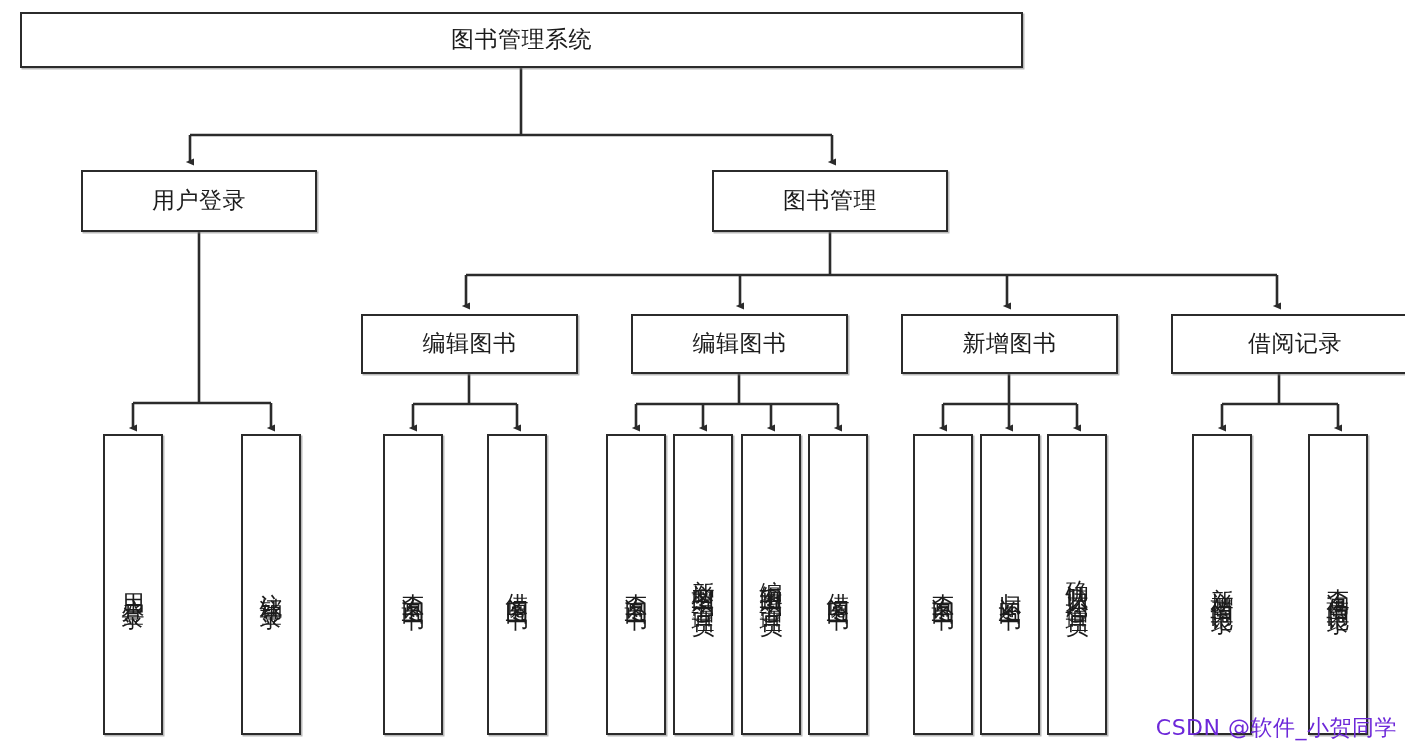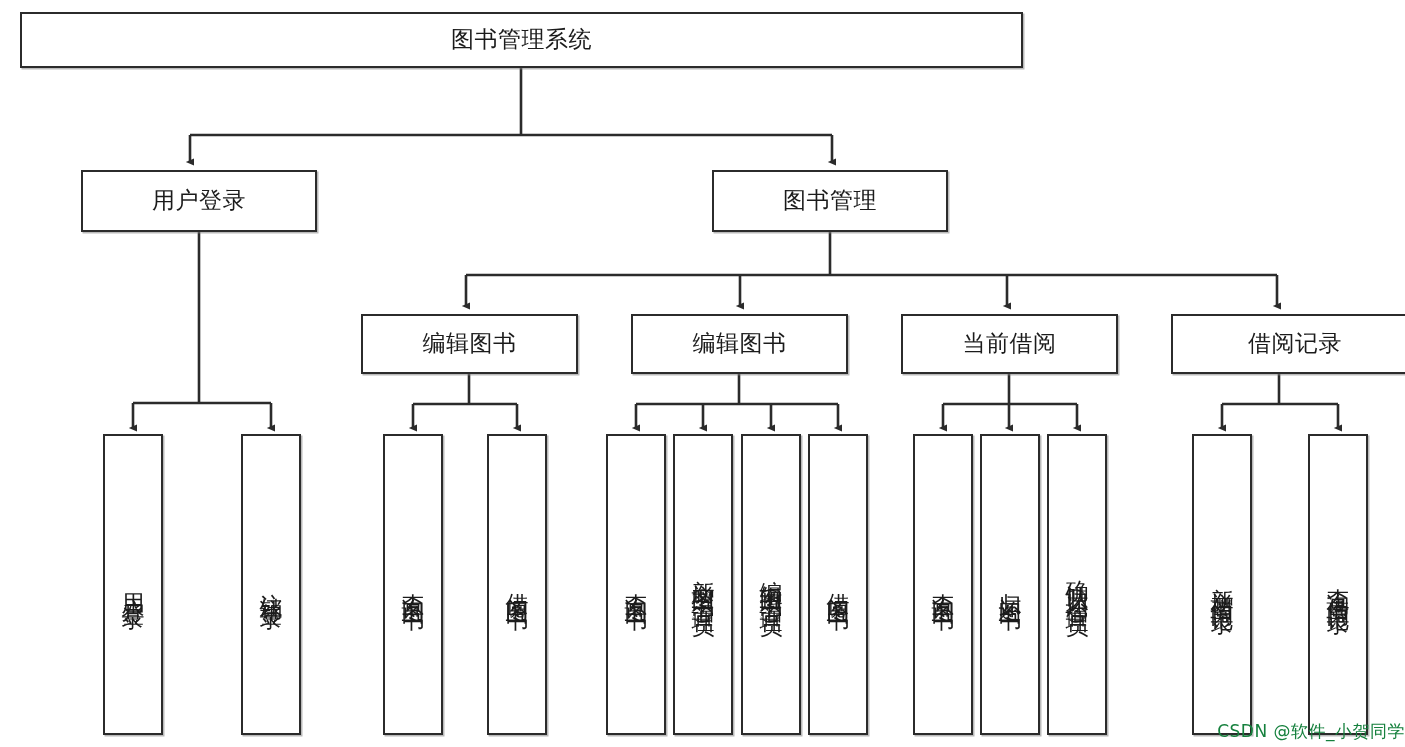--- a/index.html
+++ b/index.html
@@ -62,24 +62,24 @@
     line-height: 1.0;
     letter-spacing: 5px;
     white-space: nowrap;
     max-height: 290px;
   }
   .node.vert.tall .label {
     max-height: 300px;
   }
   #watermark {
     position: absolute;
-    right: 0;
+    right: 8px;
     bottom: 4px;
-    font-size: 17px;
-    color: #15803d;
+    font-size: 22px;
+    color: #6d28d9;
     letter-spacing: 0.5px;
     white-space: nowrap;
     user-select: none;
   }
 </style>
 </head>
 <body>
 
 <div id="canvas">
 
@@ -144,21 +144,21 @@
     <span class="label">图书管理</span>
   </div>
 
   <div class="node horiz" style="left:361px; top:314px; width:217px; height:60px;">
     <span class="label">编辑图书</span>
   </div>
   <div class="node horiz" style="left:631px; top:314px; width:217px; height:60px;">
     <span class="label">编辑图书</span>
   </div>
   <div class="node horiz" style="left:901px; top:314px; width:217px; height:60px;">
-    <span class="label">当前借阅</span>
+    <span class="label">新增图书</span>
   </div>
   <div class="node horiz" style="left:1171px; top:314px; width:248px; height:60px;">
     <span class="label">借阅记录</span>
   </div>
 
   <div class="node vert" style="left:103px; top:434px; width:60px; height:301px;">
     <span class="label">用户登录</span>
   </div>
   <div class="node vert" style="left:241px; top:434px; width:60px; height:301px;">
     <span class="label">注销登录</span>

